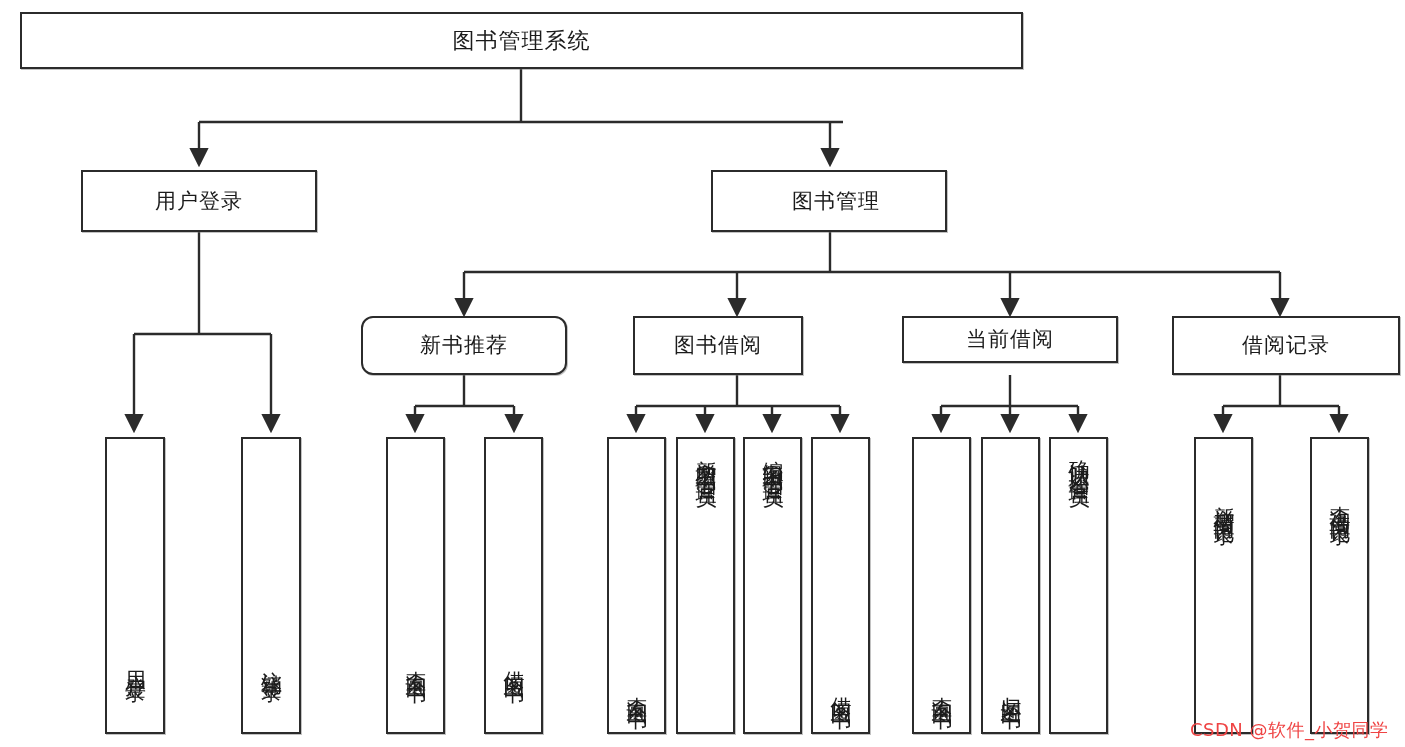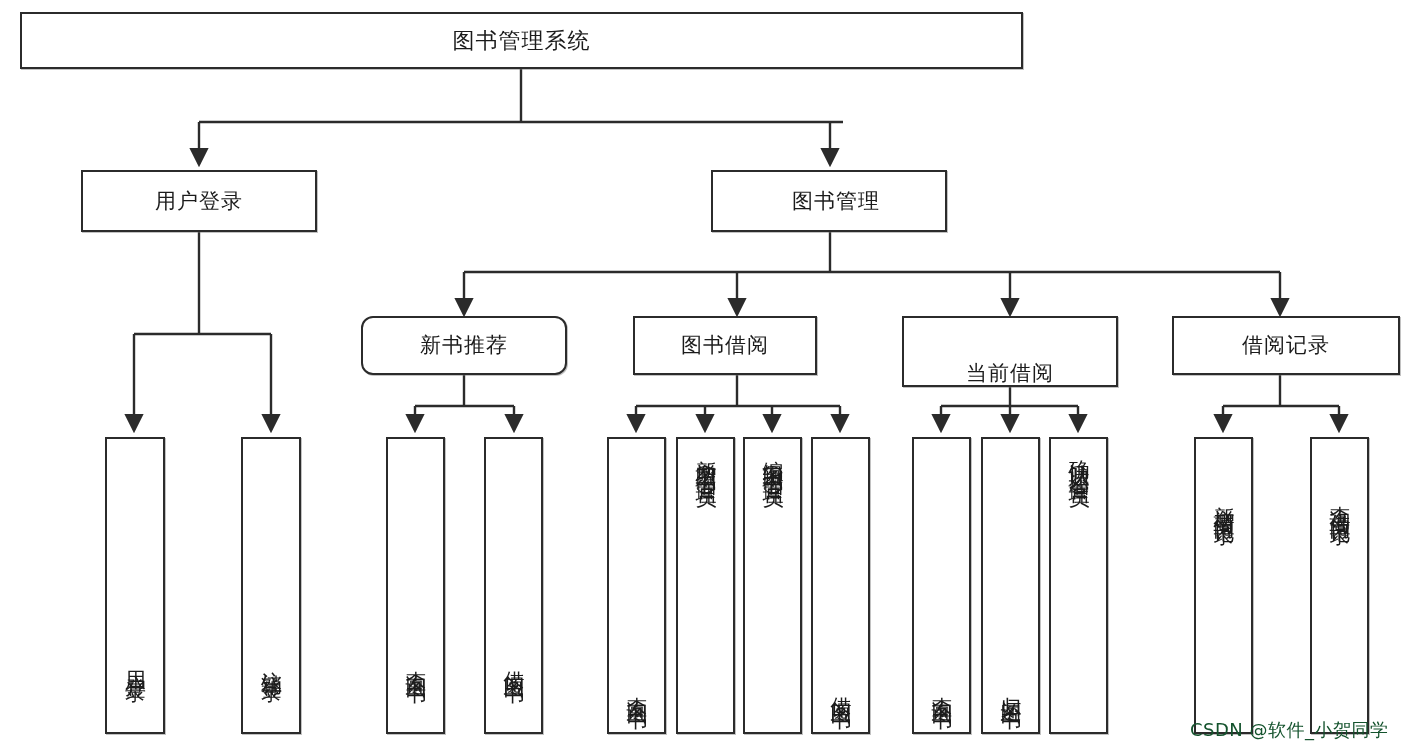--- a/index.html
+++ b/index.html
@@ -78,21 +78,21 @@
   .node.leaf.align-mid2 {
     align-items: flex-start;
     padding-top: 50px;
   }
 
   #watermark {
     position: absolute;
     left: 1190px;
     top: 718px;
     font-size: 18px;
-    color: #14532d;
+    color: #ef4444;
     white-space: nowrap;
     letter-spacing: 0.5px;
     user-select: none;
   }
 </style>
 </head>
 <body>
 
 <div id="canvas">
 
@@ -153,24 +153,24 @@
   <div class="node level1" style="left:81px; top:170px; width:236px; height:62px;">
     <span class="node-label">用户登录</span>
   </div>
   <div class="node level1" style="left:711px; top:170px; width:236px; height:62px;padding-left:14px;">
     <span class="node-label">图书管理</span>
   </div>
 
   <div class="node level2" style="left:361px; top:316px; width:206px; height:59px;border-radius:12px;">
     <span class="node-label">新书推荐</span>
   </div>
-  <div class="node level2" style="left:633px; top:316px; width:184px; height:59px;">
+  <div class="node level2" style="left:633px; top:316px; width:170px; height:59px;">
     <span class="node-label">图书借阅</span>
   </div>
-  <div class="node level2" style="left:902px; top:316px; width:216px; height:71px;align-items:flex-end;">
+  <div class="node level2" style="left:902px; top:316px; width:216px; height:47px;">
     <span class="node-label">当前借阅</span>
   </div>
   <div class="node level2" style="left:1172px; top:316px; width:228px; height:59px;">
     <span class="node-label">借阅记录</span>
   </div>
 
   <div class="node leaf align-bottom" style="left:105px; top:437px; width:60px; height:297px;">
     <span class="node-label">用户登录</span>
   </div>
   <div class="node leaf align-bottom" style="left:241px; top:437px; width:60px; height:297px;">

